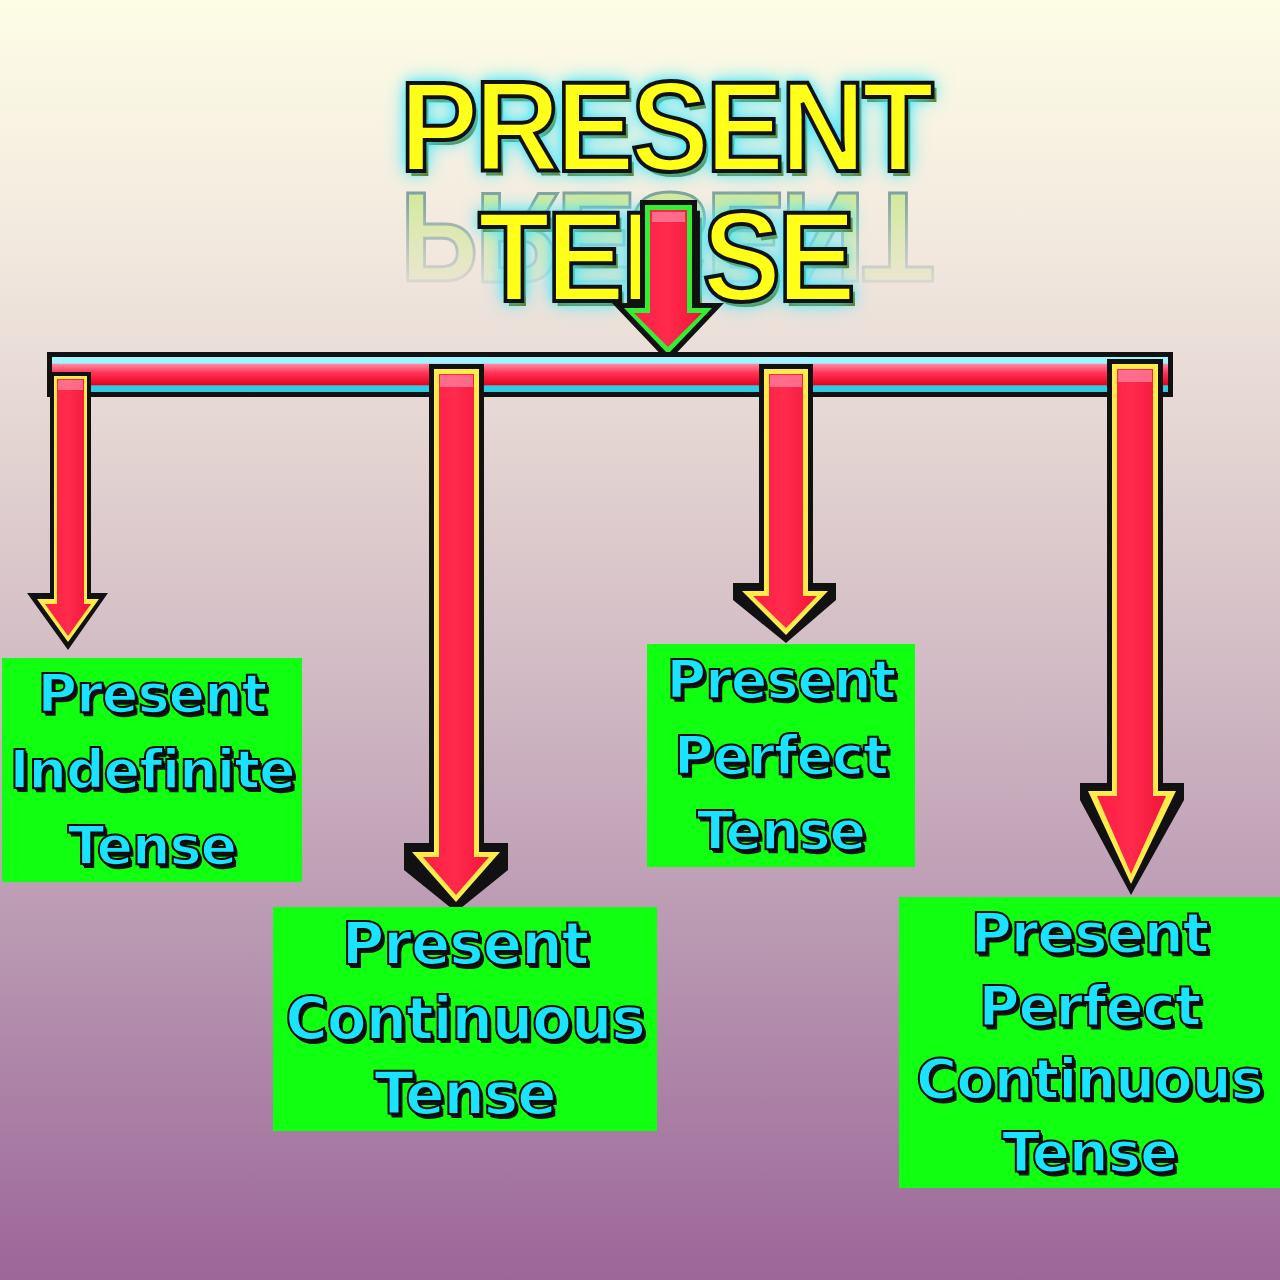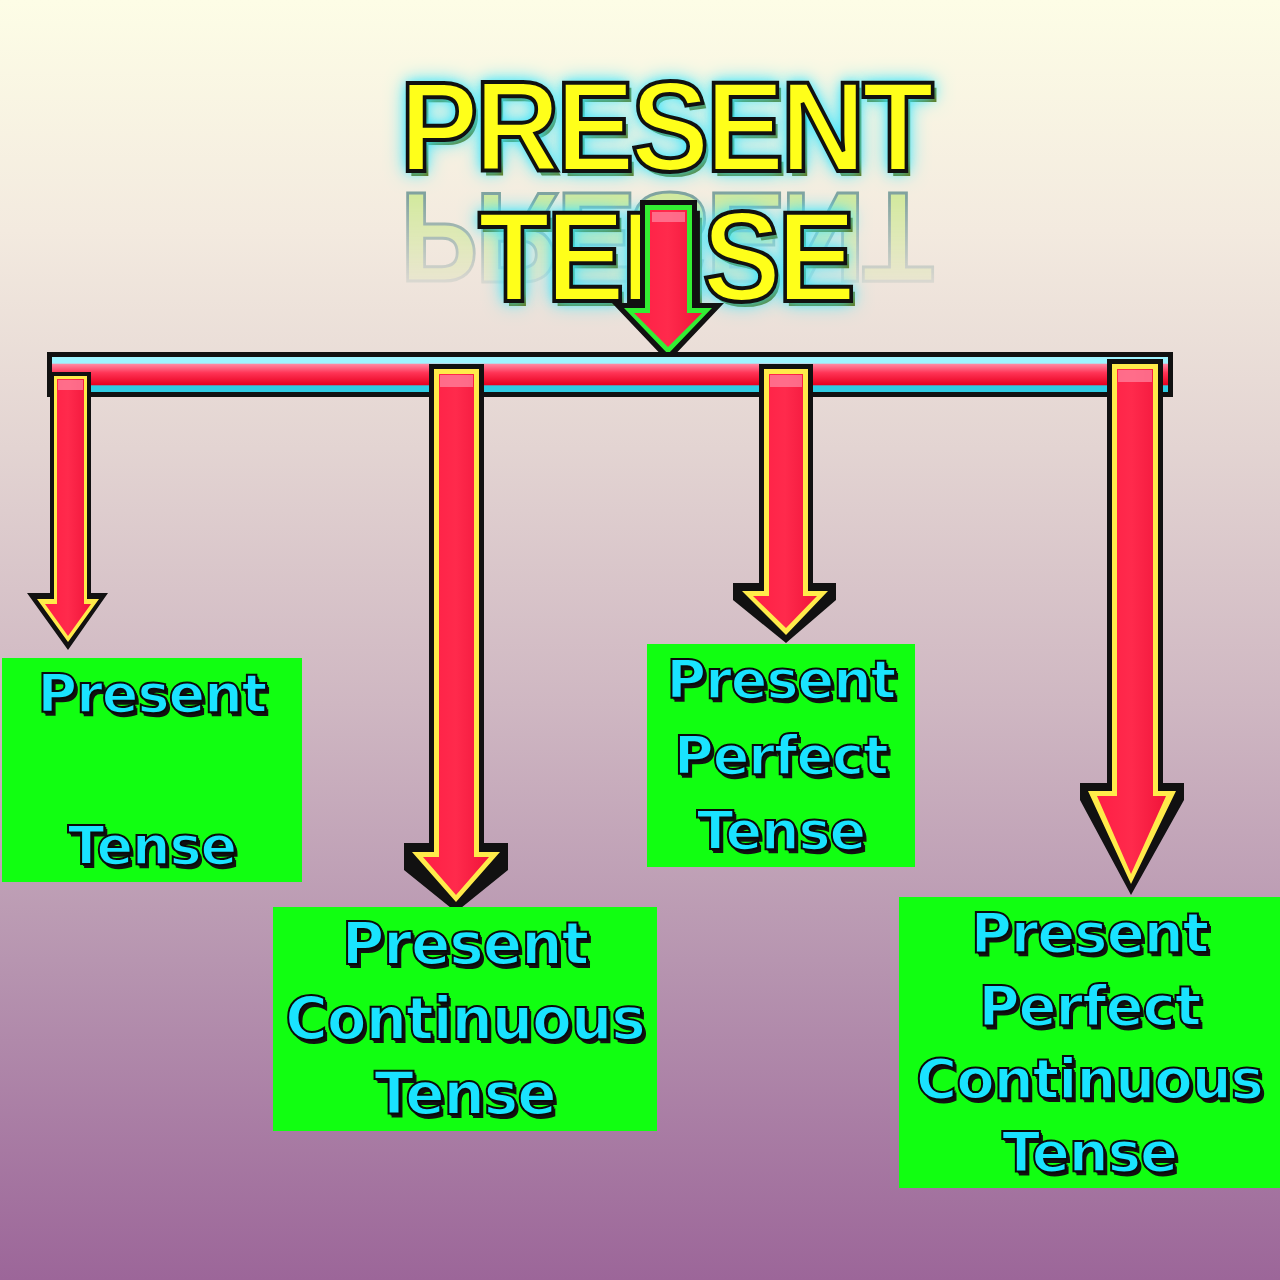--- a/index.html
+++ b/index.html
@@ -113,20 +113,21 @@
   <g>
     <path d="M1107,359 L1163,359 L1163,783 L1184,783 L1184,800 L1131,895 L1080,800 L1080,783 L1107,783 Z" fill="#111"></path>
     <path d="M1112,364 L1158,364 L1158,791 L1176,791 L1131,884 L1088,791 L1112,791 Z" fill="#ffeb4a"></path>
     <path d="M1117,369 L1153,369 L1153,796 L1166,796 L1131,874 L1097,796 L1117,796 Z" fill="url(#shaftGrad)"></path>
     <rect x="1118" y="370" width="34" height="12" fill="#ff8aa5" opacity="0.7"></rect>
   </g>
 </svg>
 
 <div class="box" id="box-1">
   <span>Present</span>
+  <span>Indefinite</span>
   <span>Tense</span>
 </div>
 
 <div class="box" id="box-2">
   <span>Present</span>
   <span>Continuous</span>
   <span>Tense</span>
 </div>
 
 <div class="box" id="box-3">

